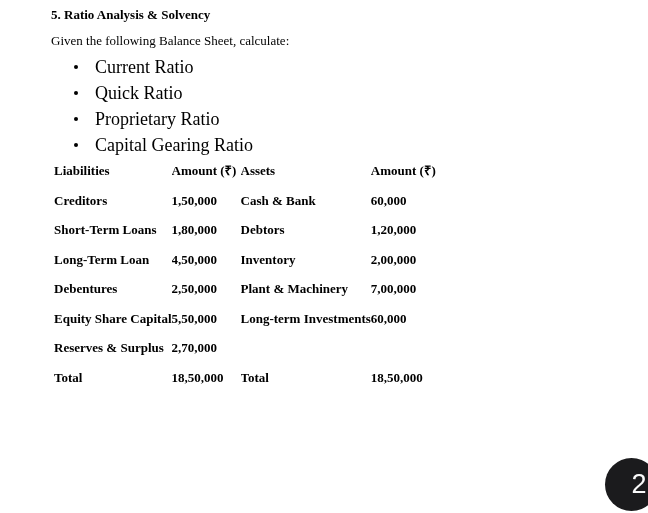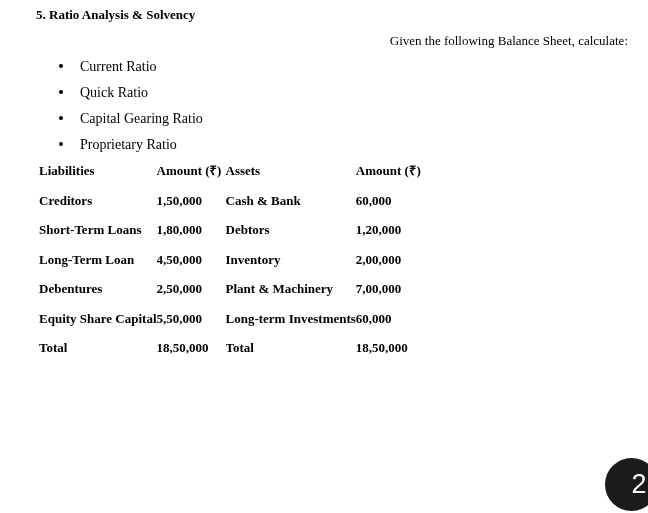--- a/index.html
+++ b/index.html
@@ -6,42 +6,41 @@
   body {
     width: 648px;
     height: 513px;
     background: #ffffff;
     overflow: hidden;
     position: relative;
     font-family: "Liberation Serif", serif;
     color: #000000;
   }
   .page {
-    padding-left: 36px;
+    padding-left: 51px;
     padding-right: 20px;
   }
   .heading {
     font-size: 13px;
     font-weight: bold;
     line-height: 16px;
     margin: 7px 0 0 0;
   }
   .intro {
     font-size: 13px;
     line-height: 16px;
     margin: 10px 0 0 0;
-    text-align: right;
   }
   ul.ratio-list {
     list-style: none;
     margin: 10px 0 0 0;
     padding: 0;
   }
   ul.ratio-list li {
-    font-size: 14px;
+    font-size: 18px;
     line-height: 16px;
     margin: 0 0 10px 0;
   }
   .dot {
     display: inline-block;
     width: 4px;
     height: 4px;
     border-radius: 50%;
     background: #000;
     margin-left: 23px;
@@ -96,22 +95,22 @@
 
 <div class="page">
 
   <h1 class="heading">5. Ratio Analysis &amp; Solvency</h1>
 
   <p class="intro">Given the following Balance Sheet, calculate:</p>
 
   <ul class="ratio-list">
     <li><span class="dot"></span><span>Current Ratio</span></li>
     <li><span class="dot"></span><span>Quick Ratio</span></li>
+    <li><span class="dot"></span><span>Proprietary Ratio</span></li>
     <li><span class="dot"></span><span>Capital Gearing Ratio</span></li>
-    <li><span class="dot"></span><span>Proprietary Ratio</span></li>
   </ul>
 
   <table class="bs">
     <colgroup>
         <col class="c1">
         <col class="c2">
         <col class="c3">
         <col class="c4">
       </colgroup>
     <thead>
@@ -146,20 +145,26 @@
         <td>2,50,000</td>
         <td>Plant &amp; Machinery</td>
         <td>7,00,000</td>
       </tr>
       <tr>
         <td>Equity Share Capital</td>
         <td>5,50,000</td>
         <td>Long-term Investments</td>
         <td>60,000</td>
       </tr>
+      <tr>
+        <td>Reserves &amp; Surplus</td>
+        <td>2,70,000</td>
+        <td></td>
+        <td></td>
+      </tr>
       <tr class="total">
         <td>Total</td>
         <td>18,50,000</td>
         <td>Total</td>
         <td>18,50,000</td>
       </tr>
     </tbody>
   </table>
 
 </div>

